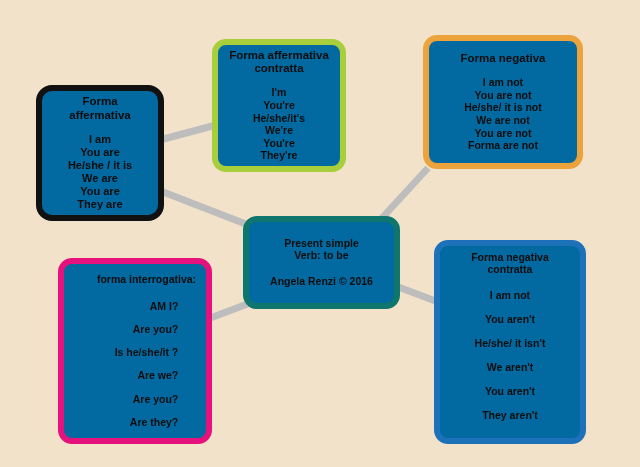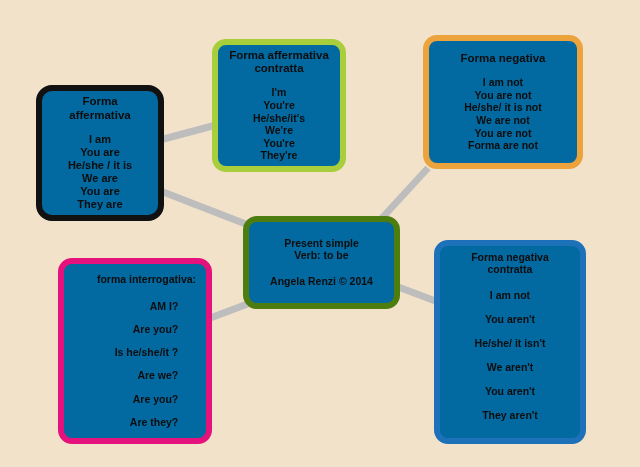--- a/index.html
+++ b/index.html
@@ -75,21 +75,21 @@
     left: 423px; top: 35px; width: 160px; height: 134px;
     border: 6px solid #eda33b;
     border-radius: 14px;
     font-size: 10.5px;
   }
   #node-negativa .title { font-size: 11.5px; margin-bottom: 11px; }
   #node-negativa .lines .ln { line-height: 1.2; }
 
   #node-center {
     left: 243px; top: 216px; width: 157px; height: 93px;
-    border: 6px solid #4d7c0f;
+    border: 6px solid #0f766e;
     border-radius: 14px;
     font-size: 10.5px;
   }
   #node-center .title { font-size: 10.5px; margin-bottom: 13px; }
   #node-center .credit { font-size: 10.5px; font-weight: bold; }
 
   #node-interrogativa {
     left: 58px; top: 258px; width: 154px; height: 186px;
     border: 6px solid #e5117c;
     border-radius: 14px;
@@ -165,21 +165,21 @@
       <span class="ln">You are not</span>
       <span class="ln">Forma are not</span>
     </div>
   </div>
 
   <div class="node" id="node-center">
     <div class="title">
       <span>Present simple</span><br>
       <span>Verb: to be</span>
     </div>
-    <div class="credit">Angela Renzi © 2014</div>
+    <div class="credit">Angela Renzi © 2016</div>
   </div>
 
   <div class="node" id="node-interrogativa">
     <div class="title">
       <span>forma interrogativa:</span>
     </div>
     <div class="lines">
       <span class="ln">AM I?</span>
       <span class="ln">Are you?</span>
       <span class="ln">Is he/she/it ?</span>

